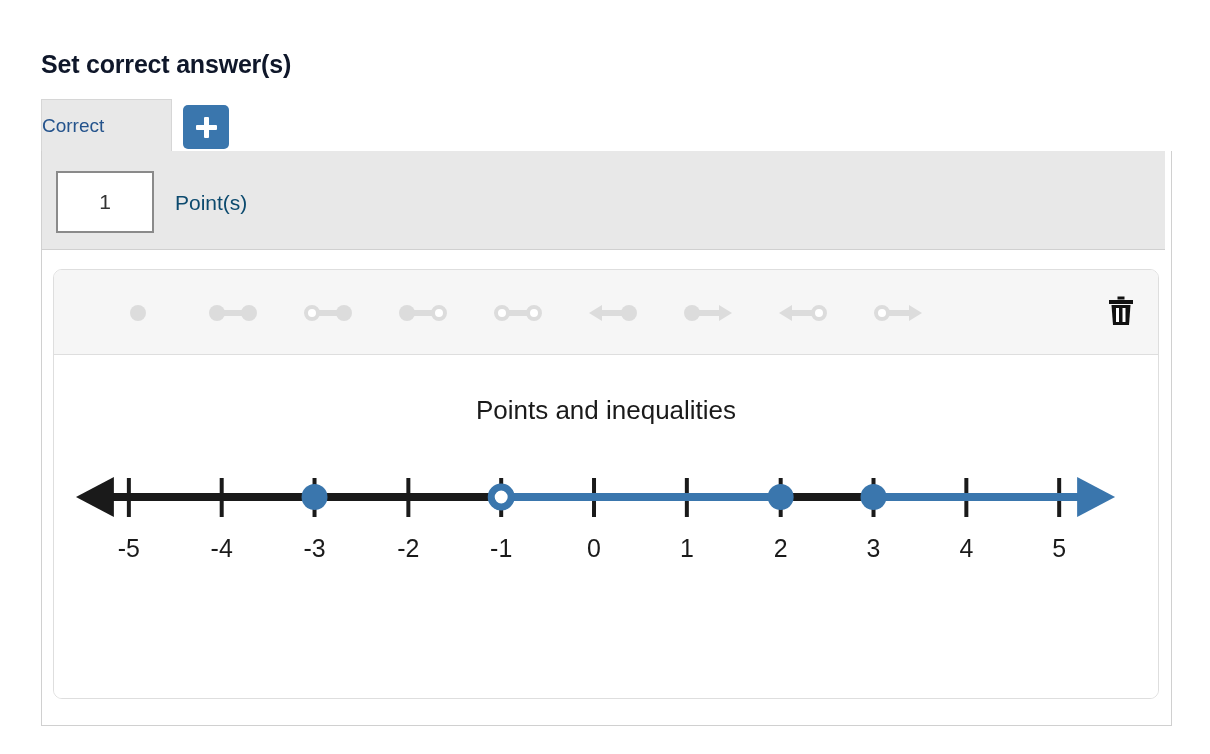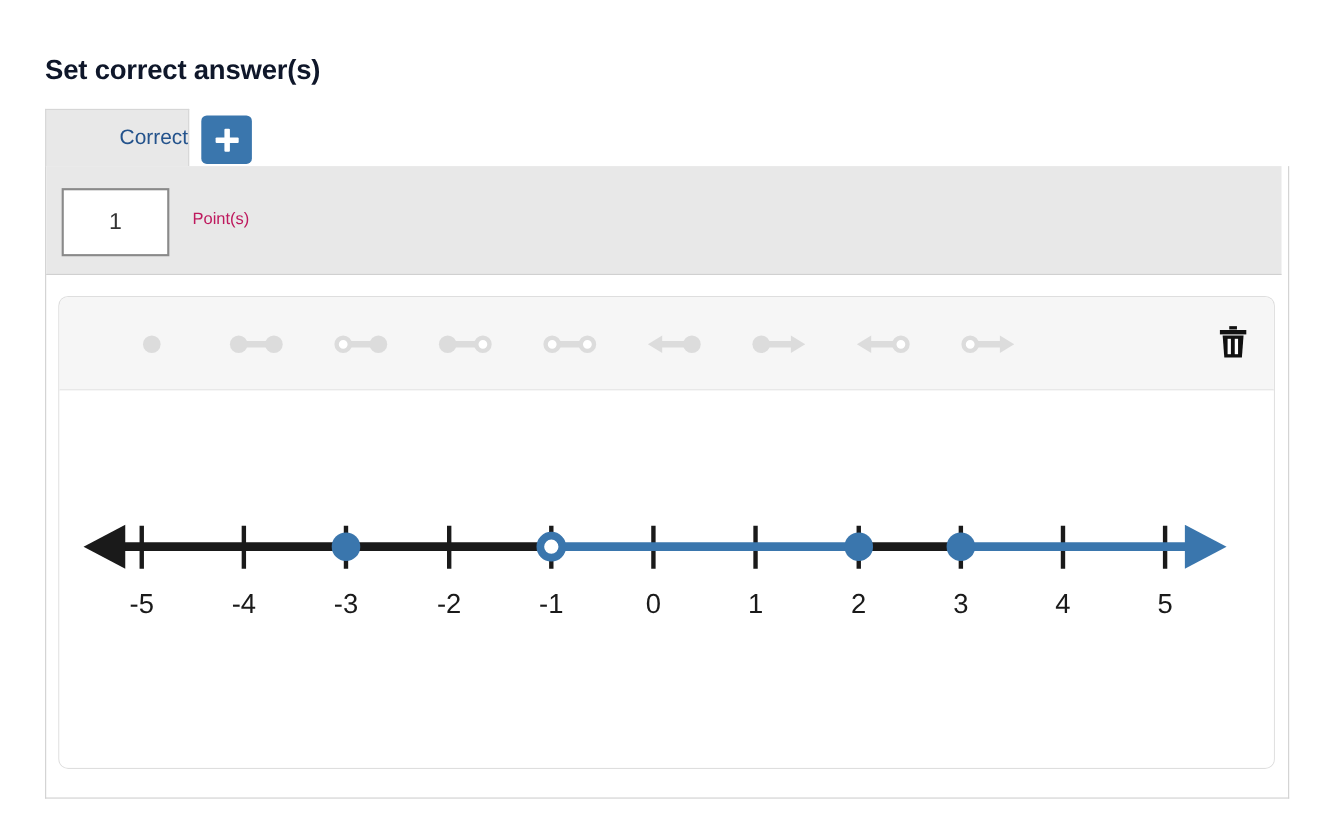--- a/index.html
+++ b/index.html
@@ -41,21 +41,21 @@
     left: 0;
     top: 0;
     width: 131px;
     height: 52px;
     background: #e8e8e8;
     border: 1px solid #d6d6d6;
     border-bottom: none;
     box-sizing: border-box;
     display: flex;
     align-items: center;
-    justify-content: flex-end;
+    justify-content: flex-start;
     color: #24538c;
     font-size: 19px;
     cursor: pointer;
   }
   .tab-add {
     position: absolute;
     left: 142px;
     top: 6px;
     width: 46px;
     height: 44px;
@@ -121,22 +121,22 @@
     font-size: 21px;
     color: #333333;
     text-align: center;
     outline: none;
     border-radius: 0;
   }
   .points-label {
     position: absolute;
     left: 133px;
     top: 40px;
-    font-size: 15px;
-    color: #be185d;
+    font-size: 21px;
+    color: #0c4a6e;
   }
 
   
   .nl-card {
     position: absolute;
     left: 11px;
     top: 118px;
     width: 1106px;
     height: 430px;
     border: 1px solid #dedede;
@@ -306,20 +306,21 @@
             <rect x="9.5" y="0.5" width="7" height="3" fill="#111111"></rect>
             <rect x="1" y="4" width="24" height="4" fill="#111111"></rect>
             <path d="M3.5 9 L22.5 9 L21 29 L5 29 Z" fill="#111111"></path>
             <rect x="8" y="12" width="3" height="14" fill="#ffffff"></rect>
             <rect x="14.5" y="12" width="3" height="14" fill="#ffffff"></rect>
           </svg>
         </div>
       </div>
 
       <div class="nl-canvas">
+        <div class="nl-title">Points and inequalities</div>
 
         <svg class="nl-svg" viewBox="0 0 1106 120" preserveAspectRatio="none">
 
           <g stroke="#1a1a1a" stroke-width="4">
             <line x1="75" y1="13" x2="75" y2="52"></line>
             <line x1="168" y1="13" x2="168" y2="52"></line>
             <line x1="261" y1="13" x2="261" y2="52"></line>
             <line x1="355" y1="13" x2="355" y2="52"></line>
             <line x1="448" y1="13" x2="448" y2="52"></line>
             <line x1="541" y1="13" x2="541" y2="52"></line>

